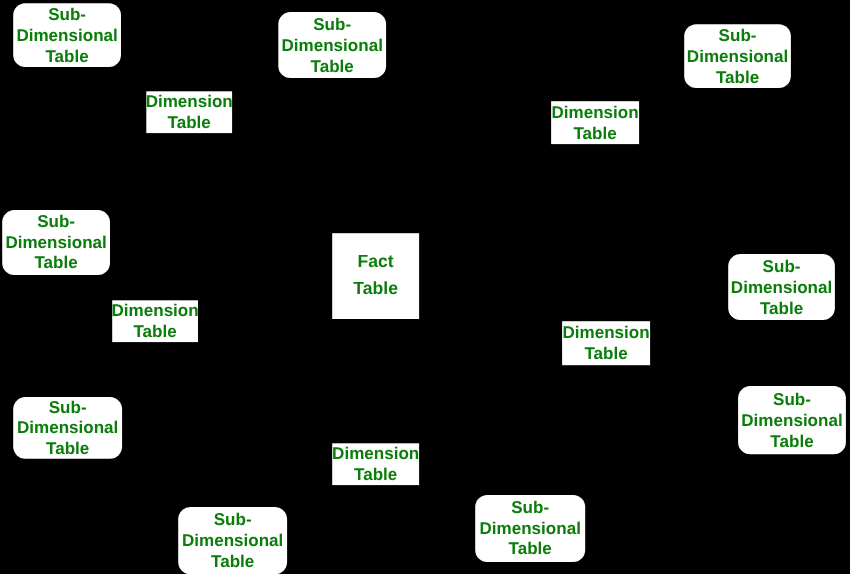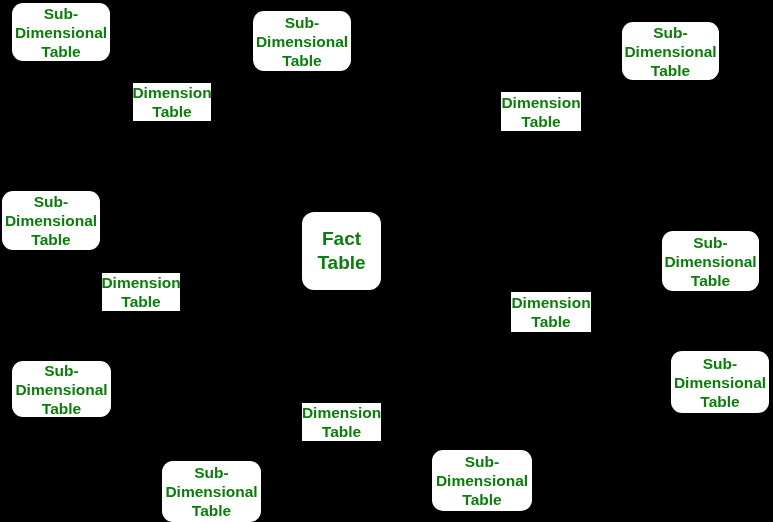--- a/index.html
+++ b/index.html
@@ -22,21 +22,21 @@
     font-weight: bold;
     display: flex;
     align-items: center;
     justify-content: center;
     text-align: center;
     white-space: pre-line;
     box-sizing: border-box;
   }
   .fact {
     left: 302px; top: 212px; width: 79px; height: 78px;
-    font-size: 19px; line-height: 24px; border-radius: 12px;
+    font-size: 16px; line-height: 24px;
   }
   .dim {
     font-size: 15.5px; line-height: 19px;
   }
   .sub {
     font-size: 15.5px; line-height: 19px;
     border-radius: 11px;
   }
   
   .d0 { left: 133px; top: 83px;  width: 78px; height: 38px; }

